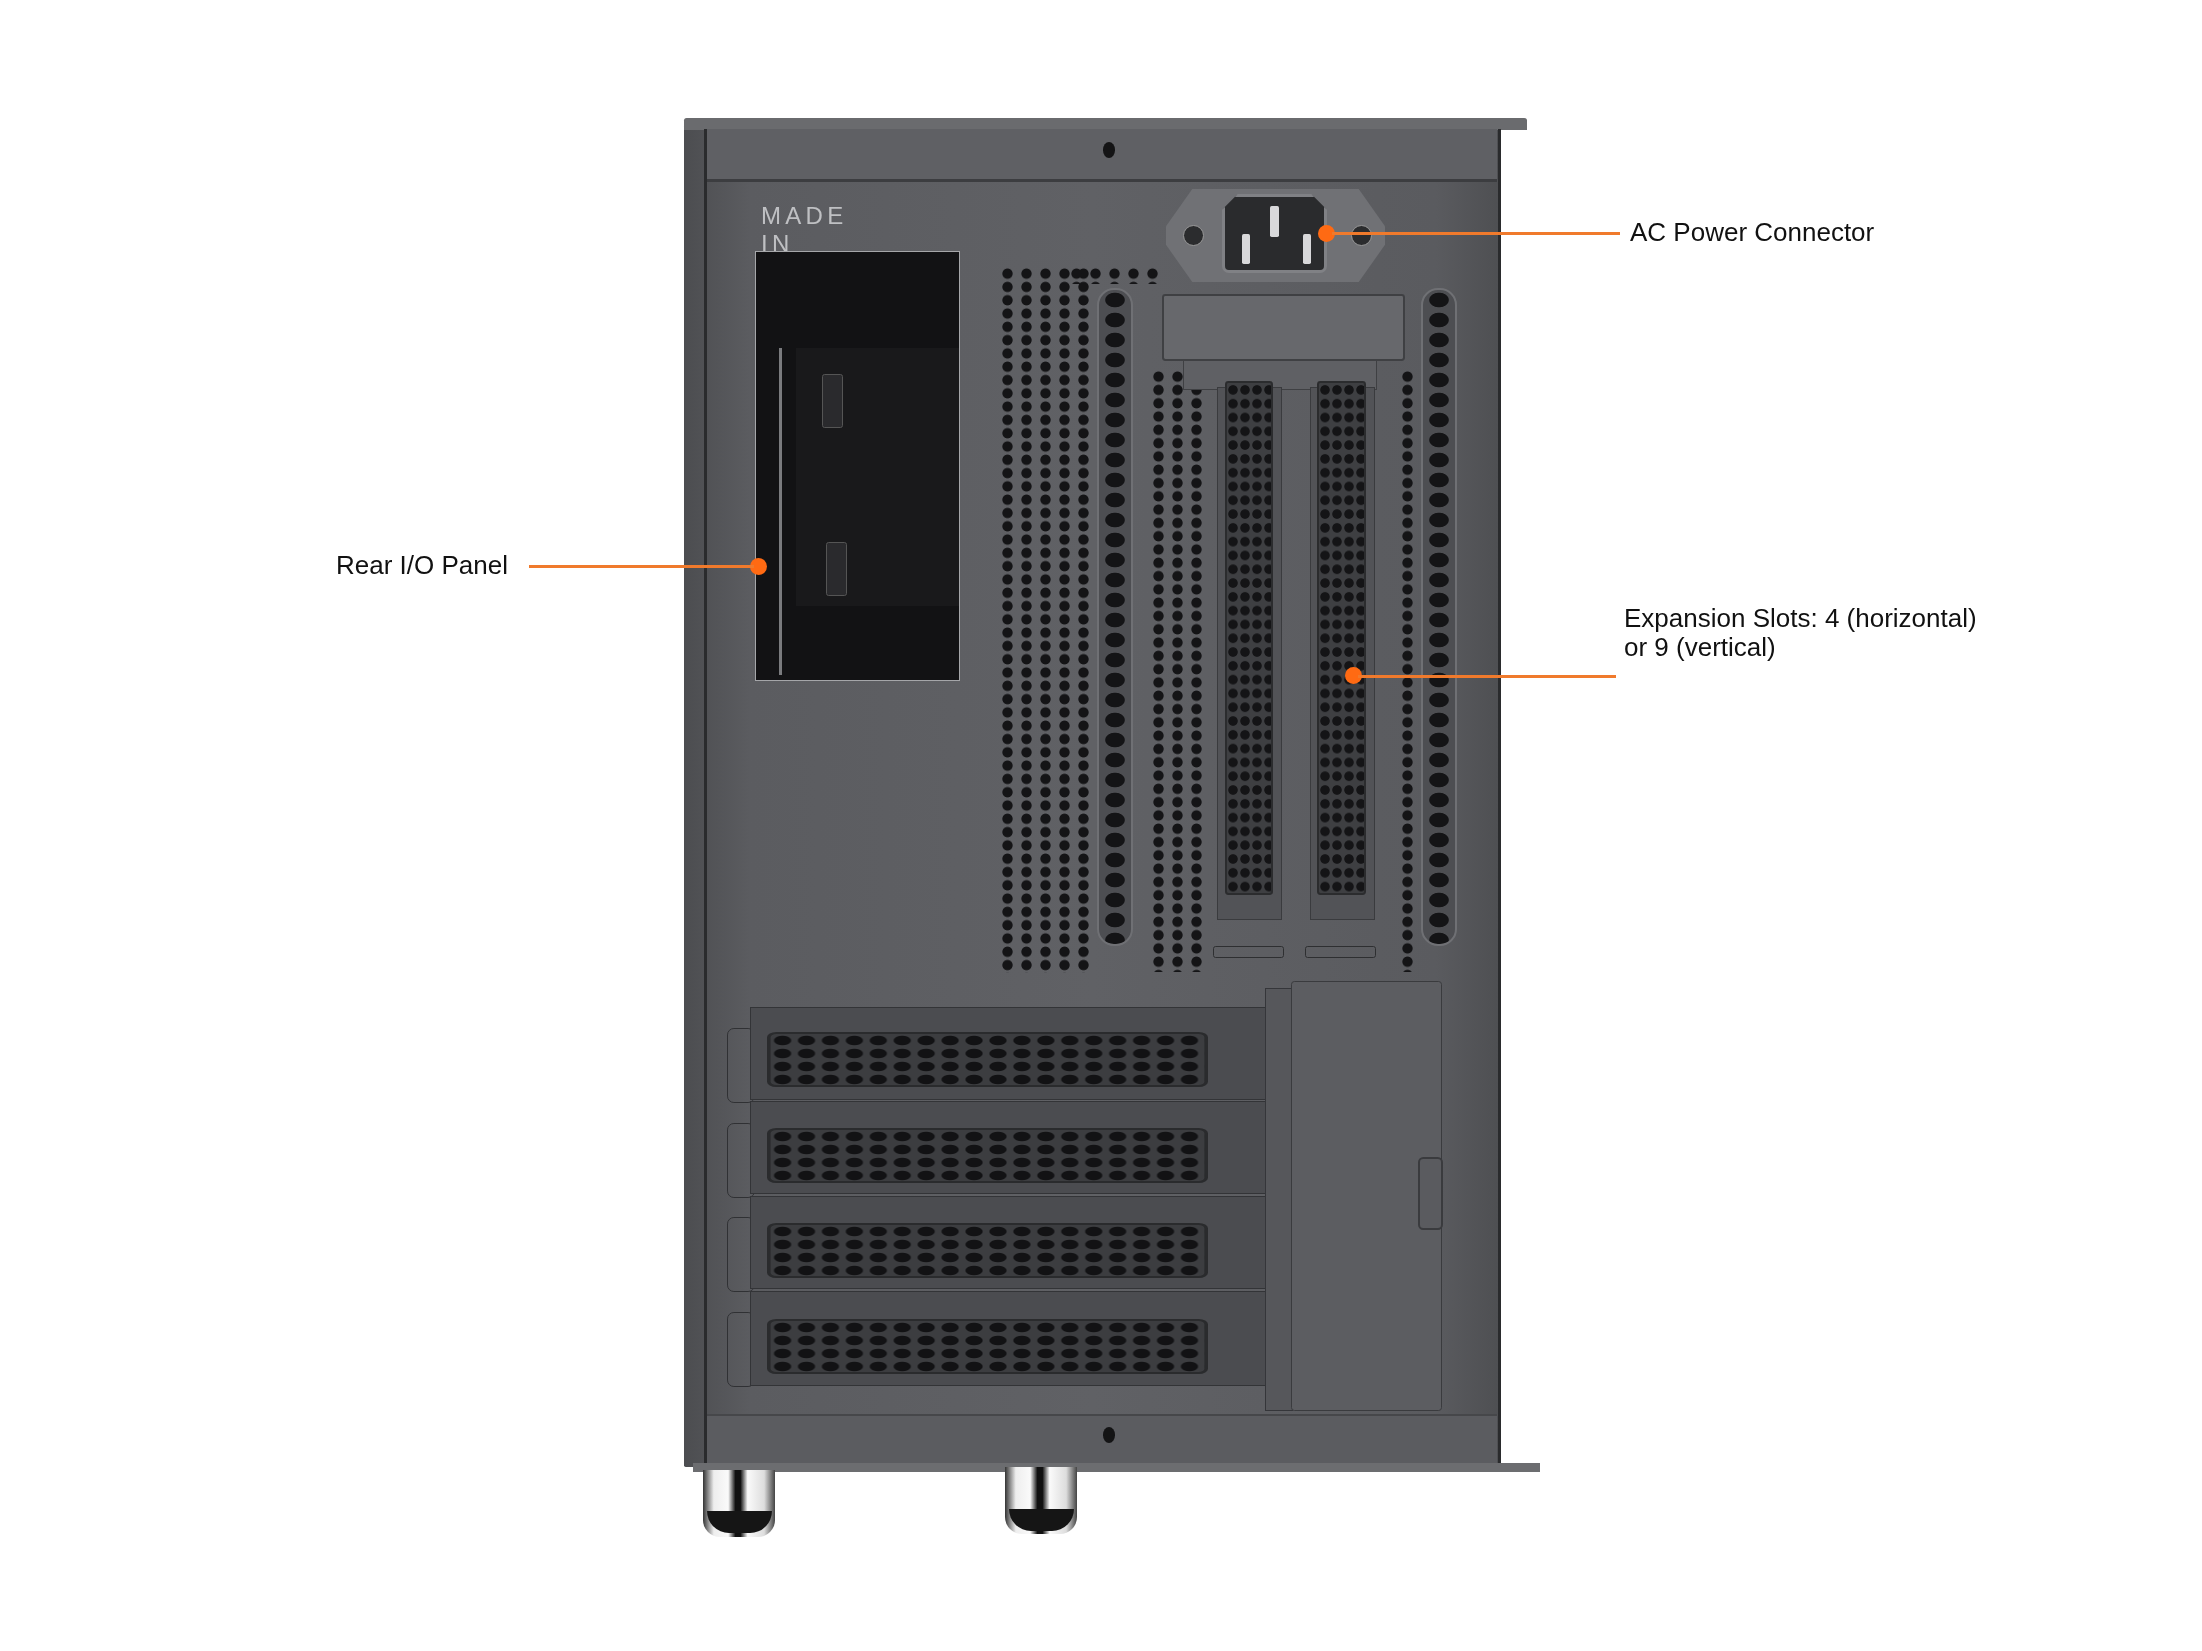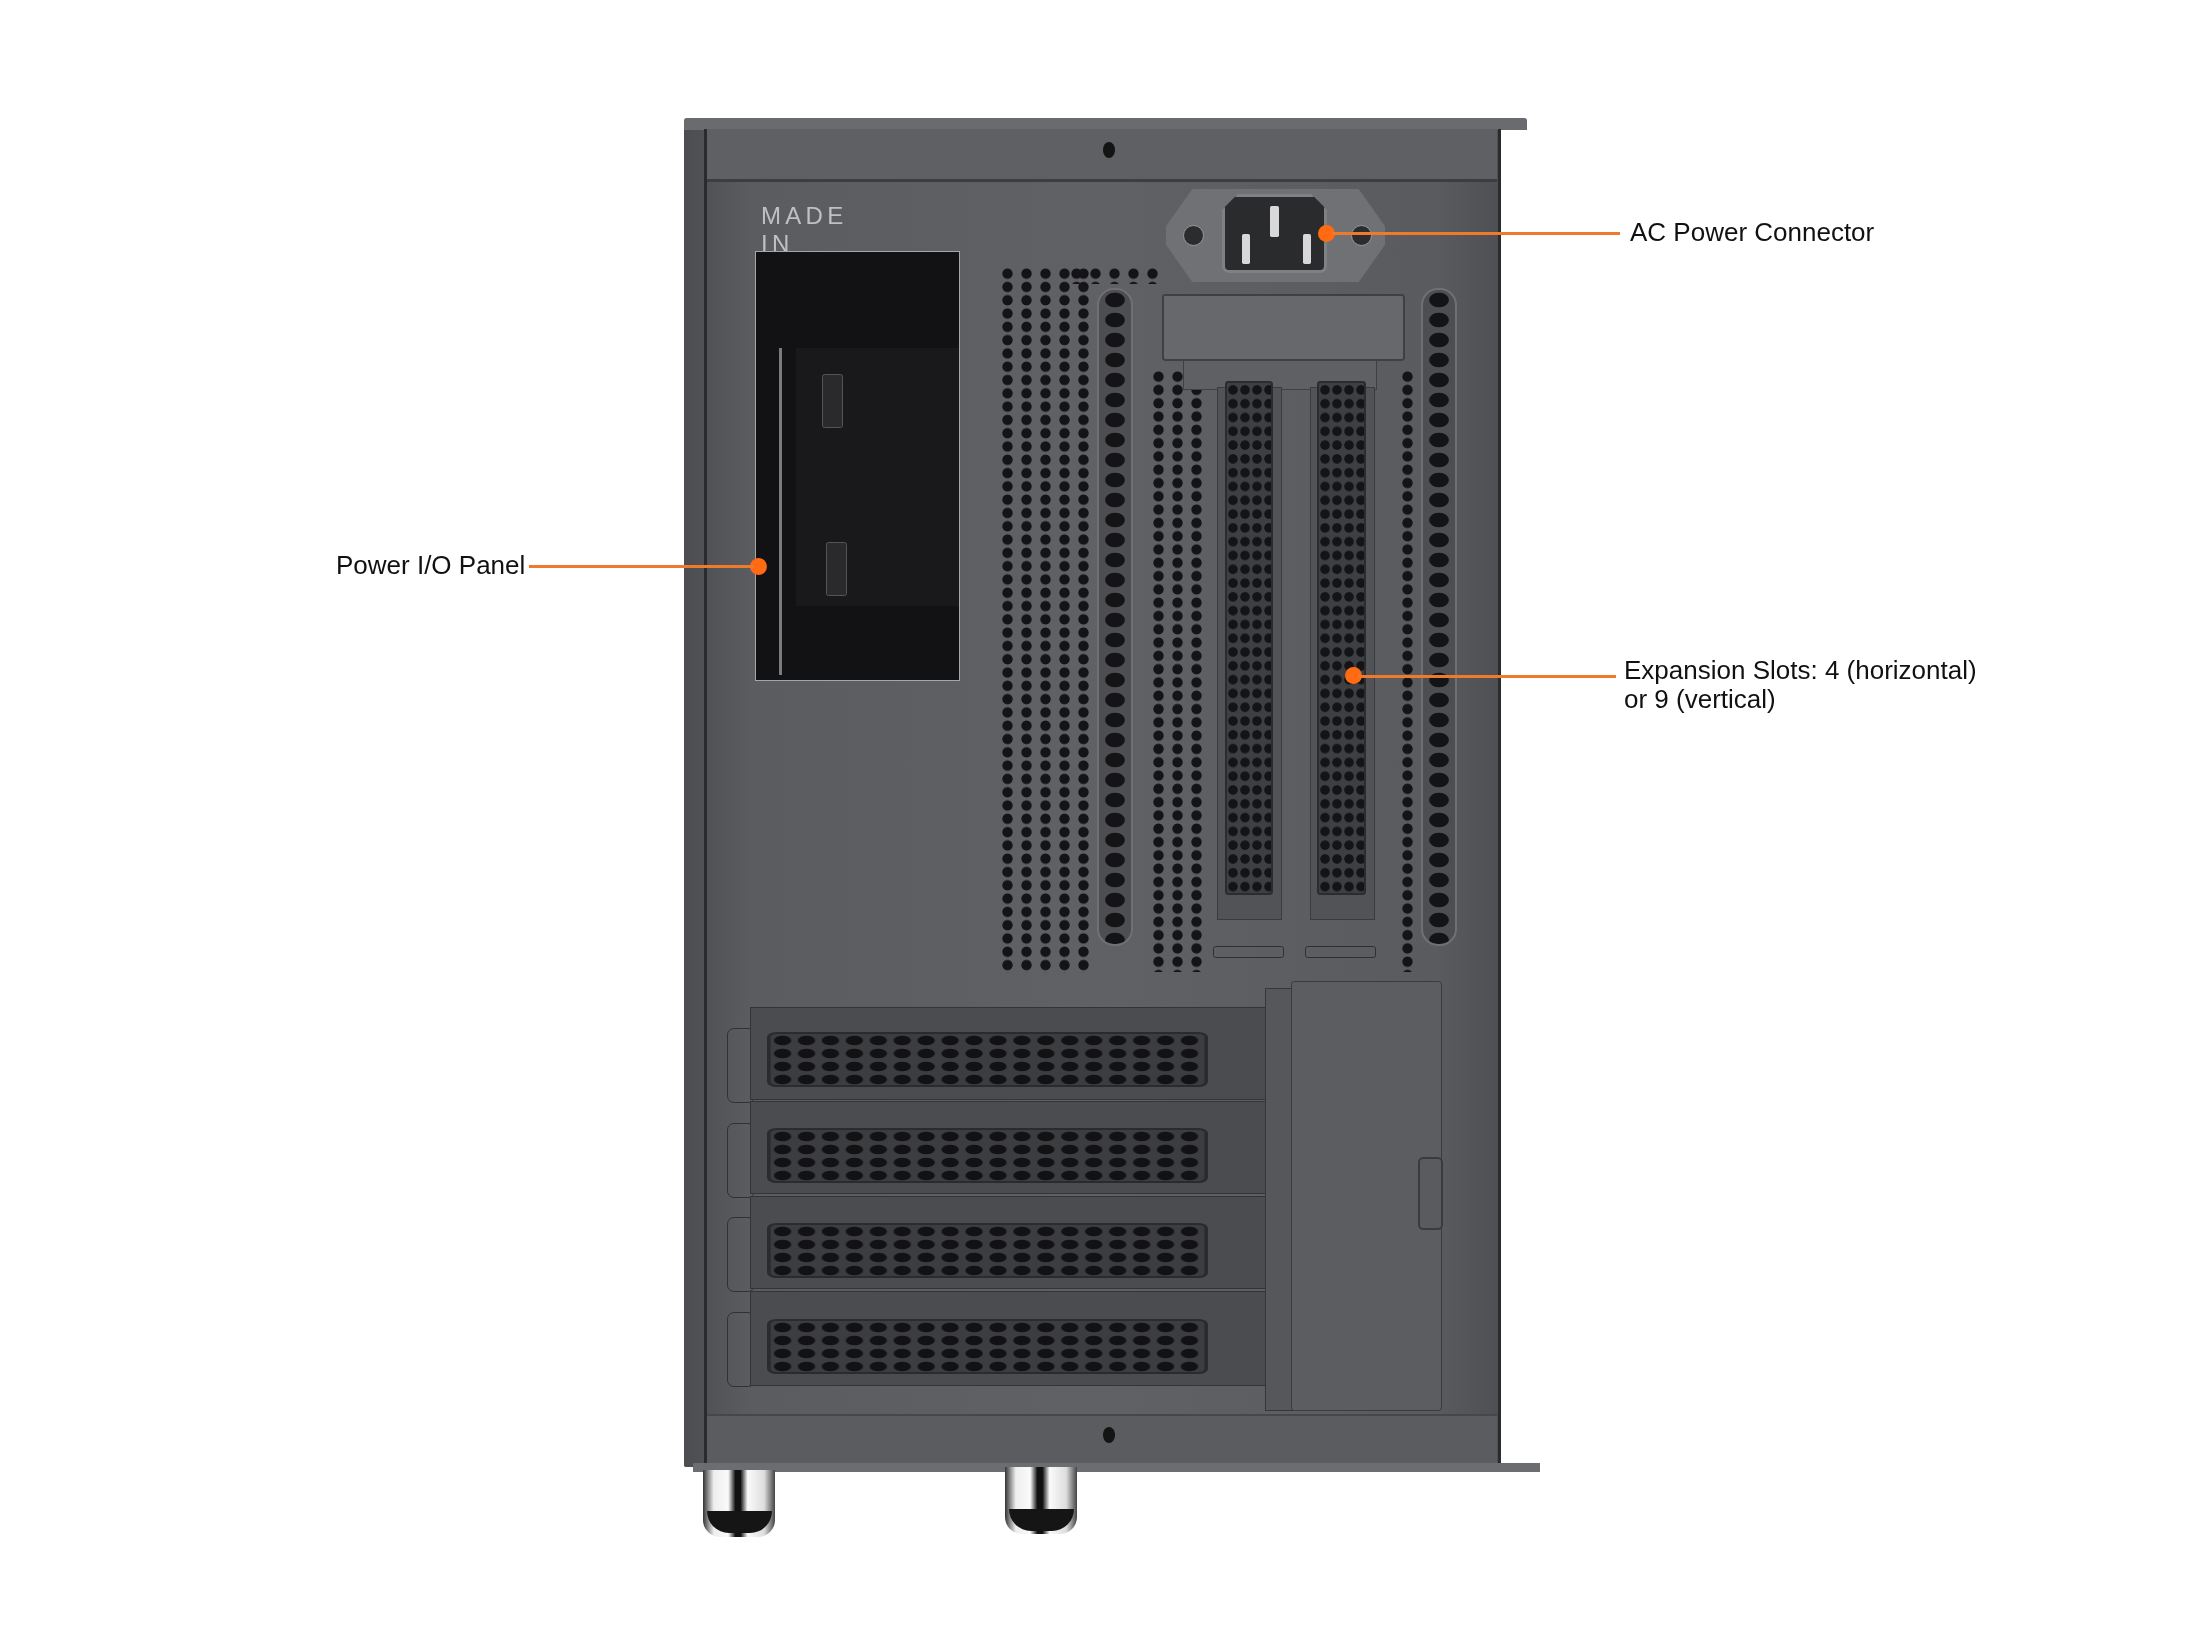--- a/index.html
+++ b/index.html
@@ -129,21 +129,21 @@
   <div class="abs foot" style="left:1005px;top:1467px;"></div>
   <div class="abs foot-base" style="left:1009px;top:1509px;"></div>
 </div>
 
 <div class="abs dot" style="left:1318px;top:225px;"></div>
 <div class="abs leader" style="left:1332px;top:232px;width:288px;"></div>
 <div class="abs callout" style="left:1630px;top:218px;">AC Power Connector</div>
 
 <div class="abs dot" style="left:750px;top:558px;"></div>
 <div class="abs leader" style="left:529px;top:565px;width:225px;"></div>
-<div class="abs callout" style="left:336px;top:551px;">Power I/O Panel</div>
+<div class="abs callout" style="left:336px;top:551px;">Rear I/O Panel</div>
 
 <div class="abs dot" style="left:1345px;top:667px;"></div>
 <div class="abs leader" style="left:1358px;top:675px;width:258px;"></div>
-<div class="abs callout" style="left:1624px;top:656px;">
+<div class="abs callout" style="left:1624px;top:604px;">
   <div>Expansion Slots: 4 (horizontal)</div>
   <div>or 9 (vertical)</div>
 </div>
 
 
 </body></html>

